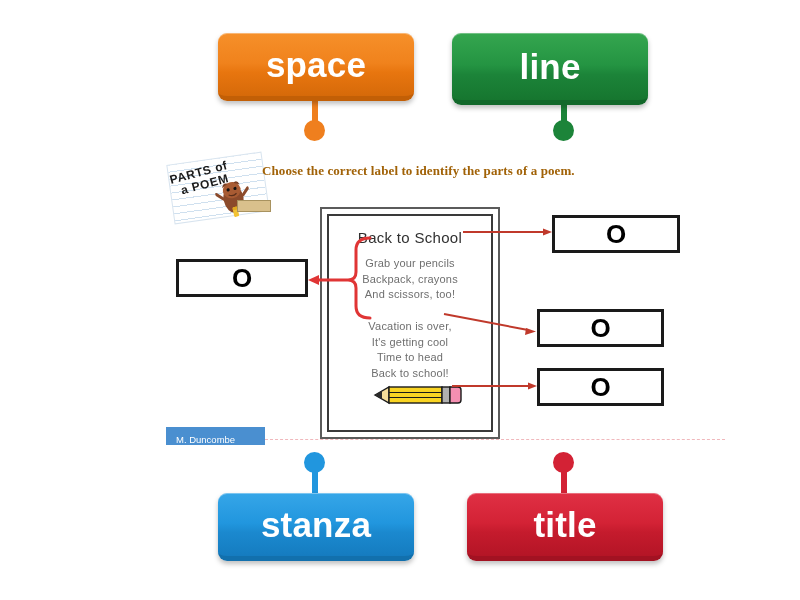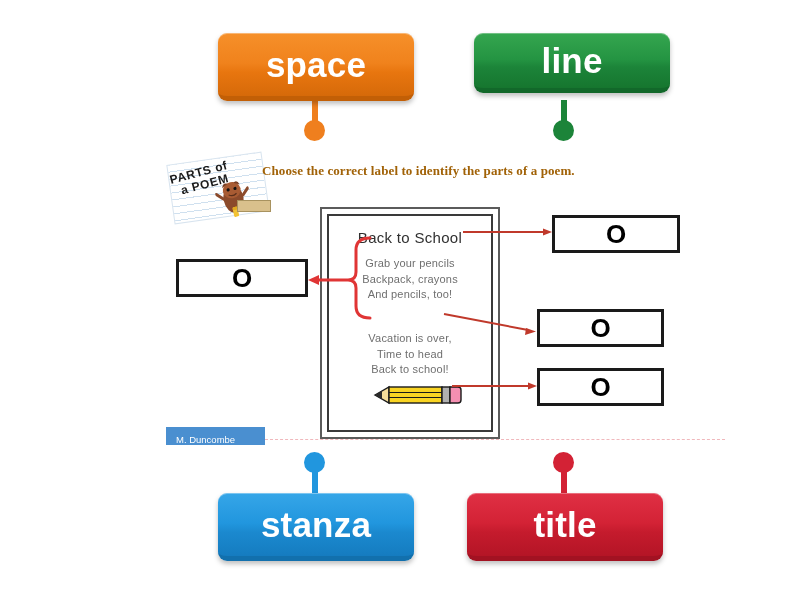--- a/index.html
+++ b/index.html
@@ -174,21 +174,21 @@
     text-align: center;
   }
   .stanza-block .pline {
     font-family: "Liberation Sans", sans-serif;
     font-size: 11px;
     color: #6f6f6f;
     line-height: 15.5px;
     letter-spacing: .2px;
   }
   #stanza1 { top: 40px; }
-  #stanza2 { top: 115px; }
+  #stanza2 { top: 103px; }
 
   
   #pencil {
     position: absolute;
     left: 44px; bottom: 22px;
     width: 92px; height: 26px;
   }
 
   
   .dropbox {
@@ -248,21 +248,21 @@
   <div class="pin pin-orange" style="left:272px; top:100px; height:26px;"></div>
   <div class="knob knob-orange" style="left:264px; top:120px;"></div>
 
   <div class="tile tile-orange" style="left:178px; top:33px; width:196px; height:68px;">
     <span class="tile-label">space</span>
   </div>
 
   <div class="pin pin-green" style="left:521px; top:100px; height:26px;"></div>
   <div class="knob knob-green" style="left:513px; top:120px;"></div>
 
-  <div class="tile tile-green" style="left:434px; top:33px; width:196px; height:60px;">
+  <div class="tile tile-green" style="left:412px; top:33px; width:196px; height:72px;">
     <span class="tile-label">line</span>
   </div>
 
   <div class="knob knob-blue" style="left:264px; top:452px;"></div>
   <div class="pin pin-blue" style="left:272px; top:462px; height:32px;"></div>
 
   <div class="tile tile-blue" style="left:178px; top:493px; width:196px; height:68px;">
     <span class="tile-label">stanza</span>
   </div>
 
@@ -300,25 +300,26 @@
 
     <div id="clip-top"></div>
     <div id="clipboard">
       <div class="inner">
 
         <div id="poem-title">Back to School</div>
 
         <div class="stanza-block" id="stanza1">
           <div class="pline">Grab your pencils</div>
           <div class="pline">Backpack, crayons</div>
-          <div class="pline">And pencils, too!</div>
+          <div class="pline">And scissors, too!</div>
         </div>
 
         <div class="stanza-block" id="stanza2">
           <div class="pline">Vacation is over,</div>
+          <div class="pline">It's getting cool</div>
           <div class="pline">Time to head</div>
           <div class="pline">Back to school!</div>
         </div>
 
         <svg id="pencil" viewBox="0 0 92 26">
           <path d="M2 13 L16 5 L16 21 Z" fill="#f6de9a" stroke="#1a1a1a" stroke-width="1.4"></path>
           <path d="M2 13 L9 8.8 L9 17.2 Z" fill="#2b2b2b"></path>
           <rect x="16" y="5" width="53" height="16" fill="#f9d423" stroke="#1a1a1a" stroke-width="1.4"></rect>
           <line x1="16" y1="10.5" x2="69" y2="10.5" stroke="#1a1a1a" stroke-width="1"></line>
           <line x1="16" y1="15.5" x2="69" y2="15.5" stroke="#1a1a1a" stroke-width="1"></line>

